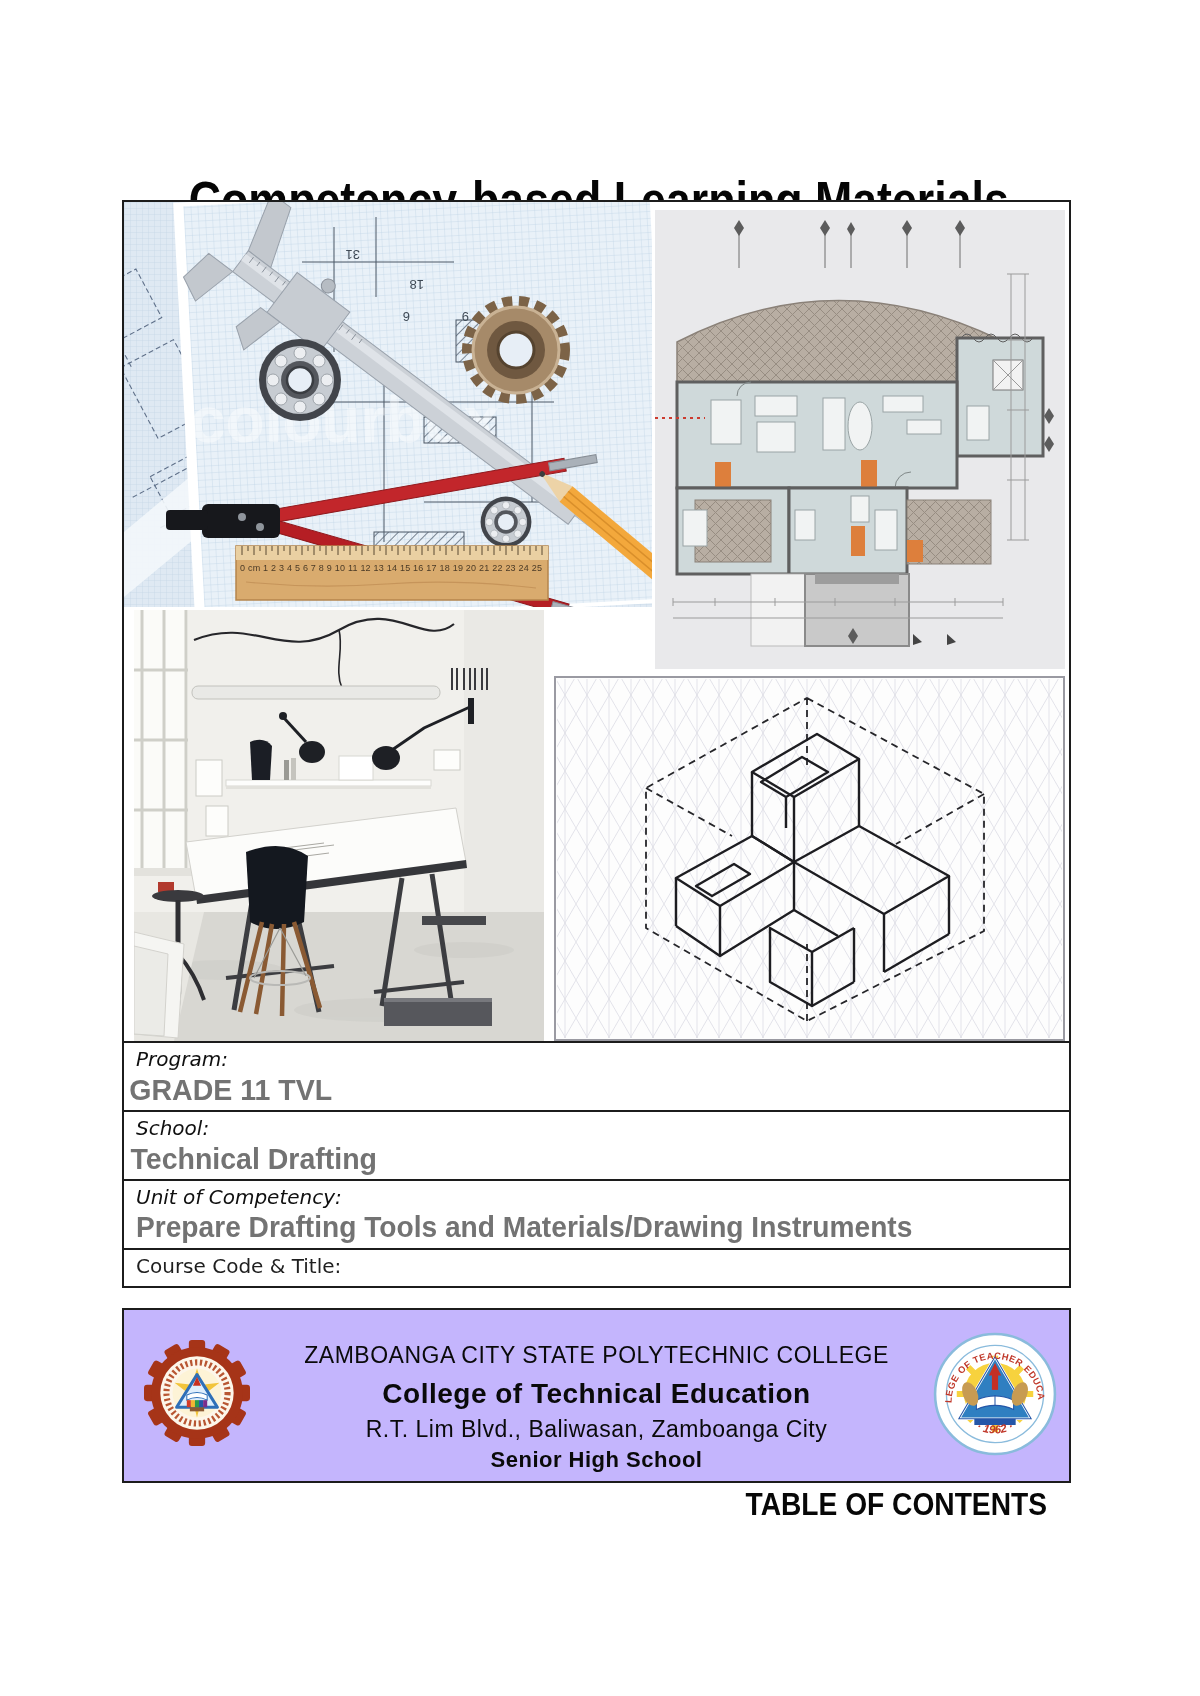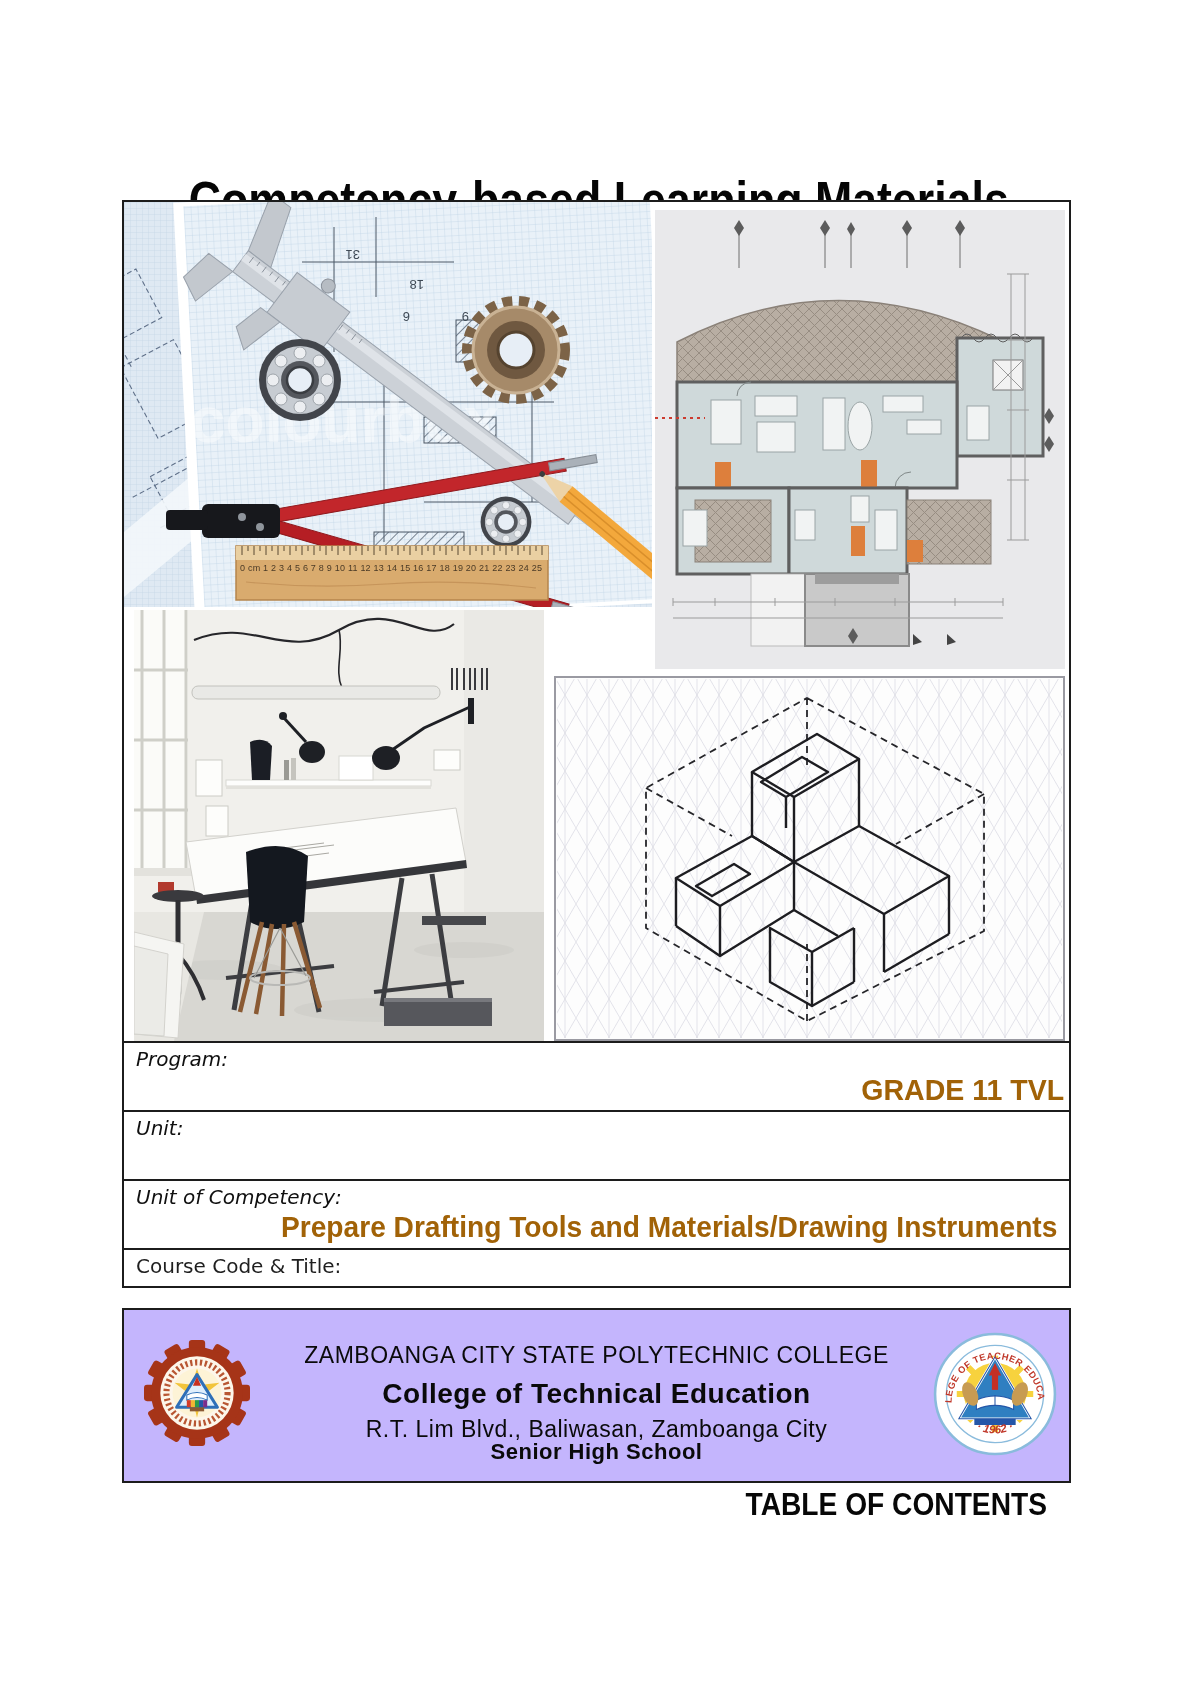--- a/index.html
+++ b/index.html
@@ -13,33 +13,33 @@
   .img{position:absolute;display:block;}
   .img-tools{left:0;top:0;width:528px;height:405px;}
   .img-plan{left:531px;top:8px;width:410px;height:459px;}
   .img-studio{left:10px;top:408px;width:410px;height:431px;}
   .img-iso{left:430px;top:474px;width:511px;height:365px;}
   .row{position:relative;border-bottom:2px solid #1c1c1c;}
   .row:last-child{border-bottom:none;}
   .r-tall{height:67px;padding-left:42px;} .r-short{height:36px;}
   .row-label{position:absolute;left:12px;top:5px;font:italic 20px/1.15 "DejaVu Sans",sans-serif;color:#101010;}
   .row-label.plain{font-style:normal;color:#1f1f1f;}
-  .row-value{position:absolute;left:0;right:0;bottom:4px;text-align:right;color:#a16207;white-space:nowrap;}
+  .row-value{position:absolute;left:0;right:0;bottom:4px;text-align:left;color:#737373;white-space:nowrap;}
   .v-main{font:bold 30px/1.1 "Liberation Sans",sans-serif;}
   .v-main .squeeze{display:inline-block;transform:scaleX(0.95);transform-origin:center;}
   .v-cond{font:bold 29px/1.1 "Liberation Sans",sans-serif;}
   .v-cond .squeeze{display:inline-block;transform:scaleX(0.97);transform-origin:center;}
   .banner{position:absolute;left:122px;top:1308px;width:945px;height:171px;border:2px solid #1c1c1c;background:#c4b5fd;}
   .seal-left{position:absolute;left:20px;top:30px;width:106px;height:106px;}
   .seal-right{position:absolute;right:12px;top:22px;width:124px;height:124px;}
   .banner-text{position:absolute;left:140px;right:140px;top:0;text-align:center;color:#0a0a0a;}
   .f1{font:400 23px/1 "Liberation Sans",sans-serif;letter-spacing:.5px;margin-top:34px;}
   .f2{font:bold 28px/1 "Liberation Sans",sans-serif;letter-spacing:.5px;margin-top:13px;}
   .f3{font:400 23px/1 "Liberation Sans",sans-serif;letter-spacing:.5px;margin-top:10px;}
-  .f4{font:bold 22px/1 "Liberation Sans",sans-serif;letter-spacing:.5px;}
+  .f4{font:bold 22px/1 "Liberation Sans",sans-serif;letter-spacing:.5px;margin-top:8px;}
   .toc{position:absolute;left:122px;width:945px;top:1487px;text-align:right;
        font:bold 32px/1.1 "Liberation Sans",sans-serif;color:#070707;margin:0;}
   .toc .squeeze{display:inline-block;transform:scaleX(0.88);transform-origin:center;}
   svg text{font-family:"Liberation Sans",sans-serif;}
 </style>
 </head>
 <body>
 
 <div class="page">
 
@@ -356,21 +356,22 @@
           <path d="M258 276 L300 252 M258 330 L300 306 M300 252 V306"></path>
         </g>
       </svg>
     </div>
 
     <div class="row r-tall">
       <div class="row-label">Program:</div>
       <div class="row-value v-main"><span class="squeeze">GRADE 11 TVL</span></div>
     </div>
     <div class="row r-tall">
-      <div class="row-label">Unit:</div>
+      <div class="row-label">School:</div>
+      <div class="row-value v-main"><span class="squeeze">Technical Drafting</span></div>
     </div>
     <div class="row r-tall">
       <div class="row-label">Unit of Competency:</div>
       <div class="row-value v-cond"><span class="squeeze">Prepare Drafting Tools and Materials/Drawing Instruments</span></div>
     </div>
     <div class="row r-short">
       <div class="row-label plain">Course Code &amp; Title:</div>
       <div class="row-value v-main"><span class="squeeze"></span></div>
     </div>
   </div>

